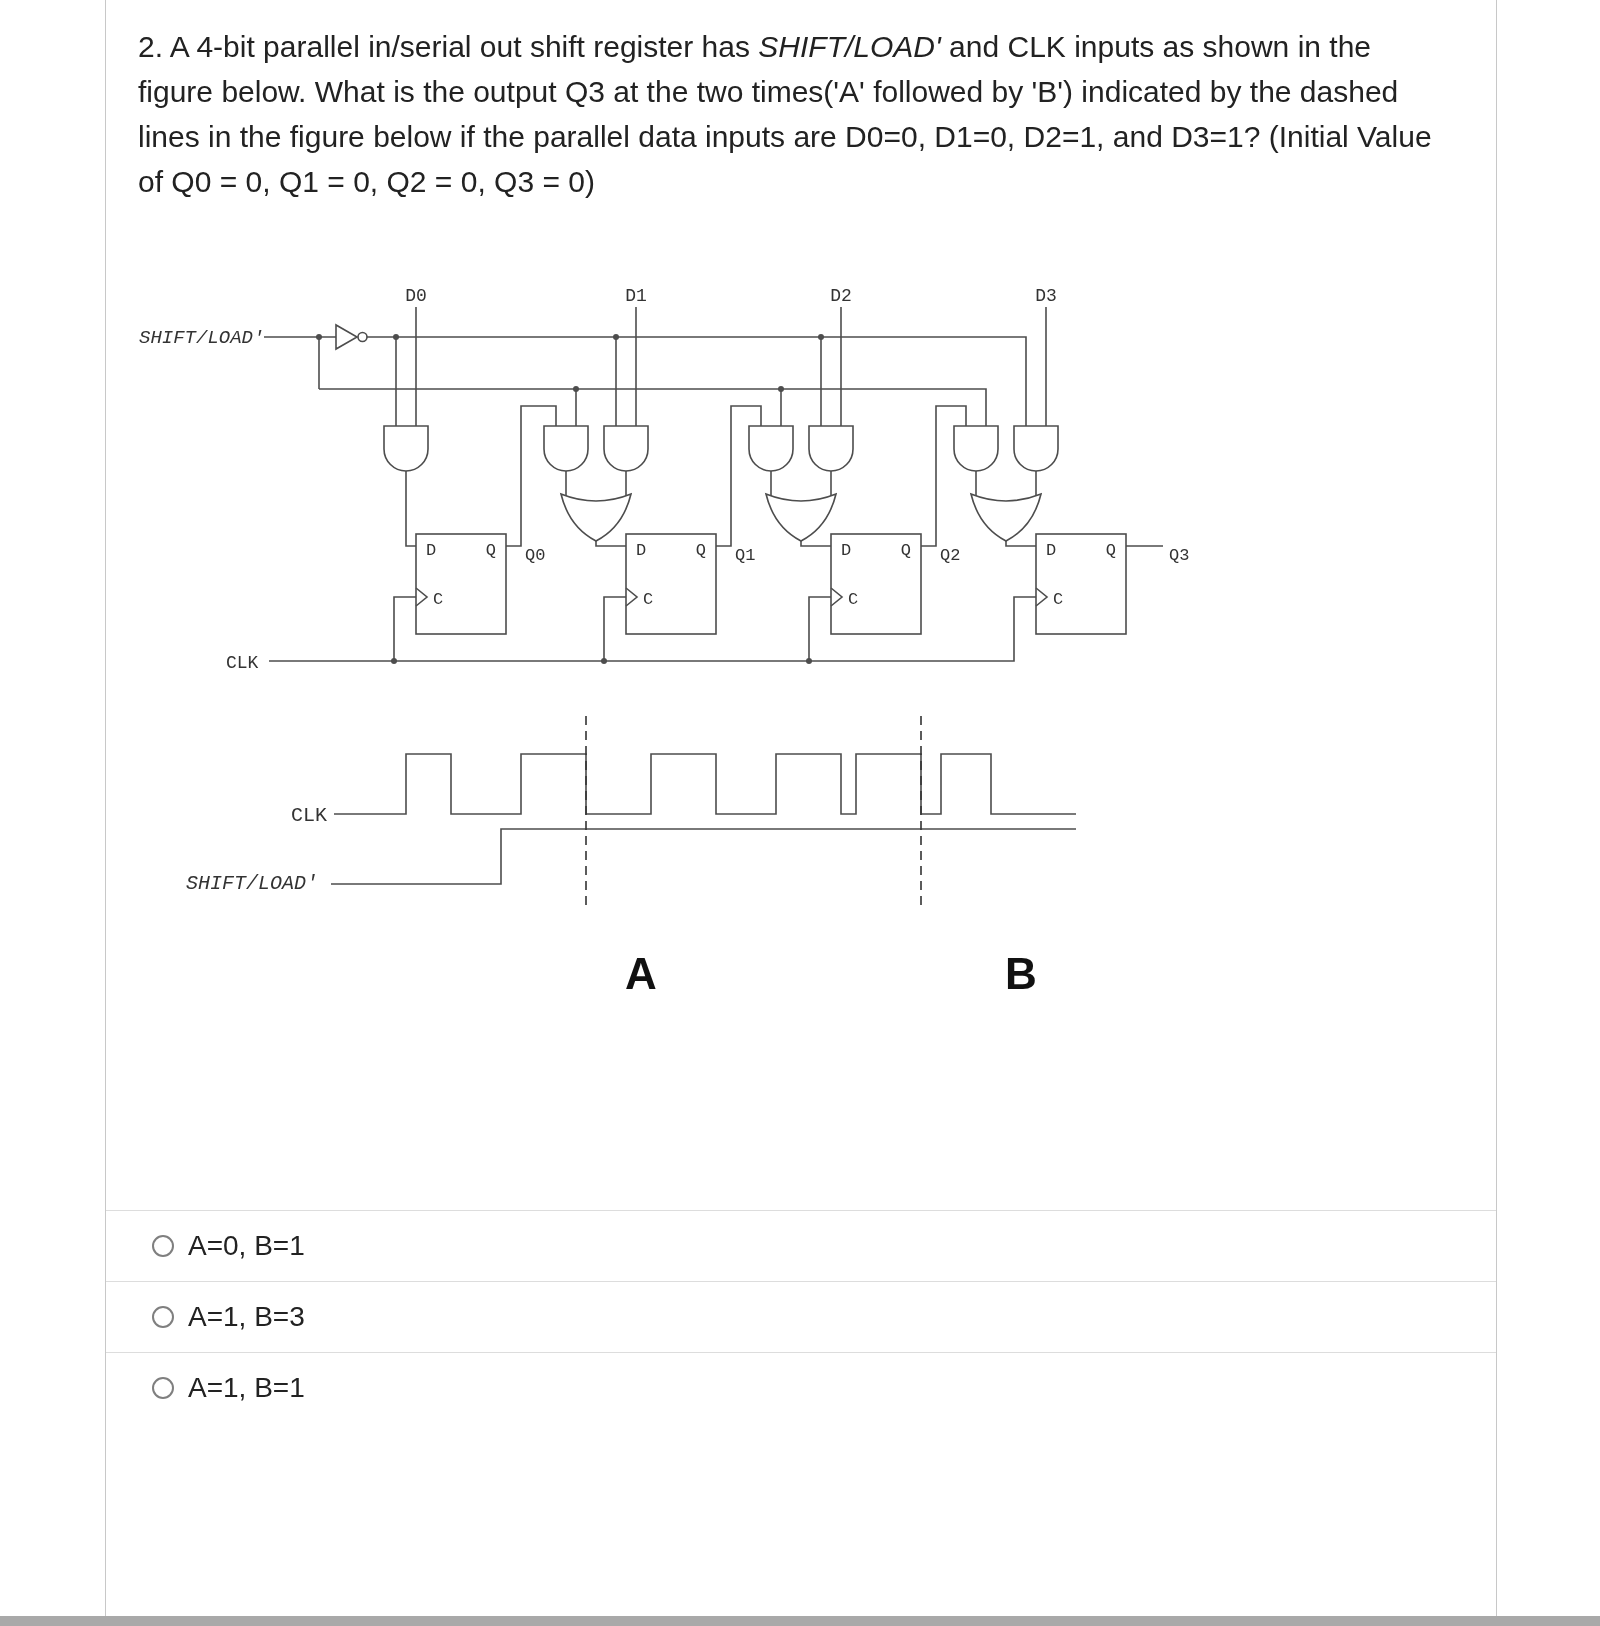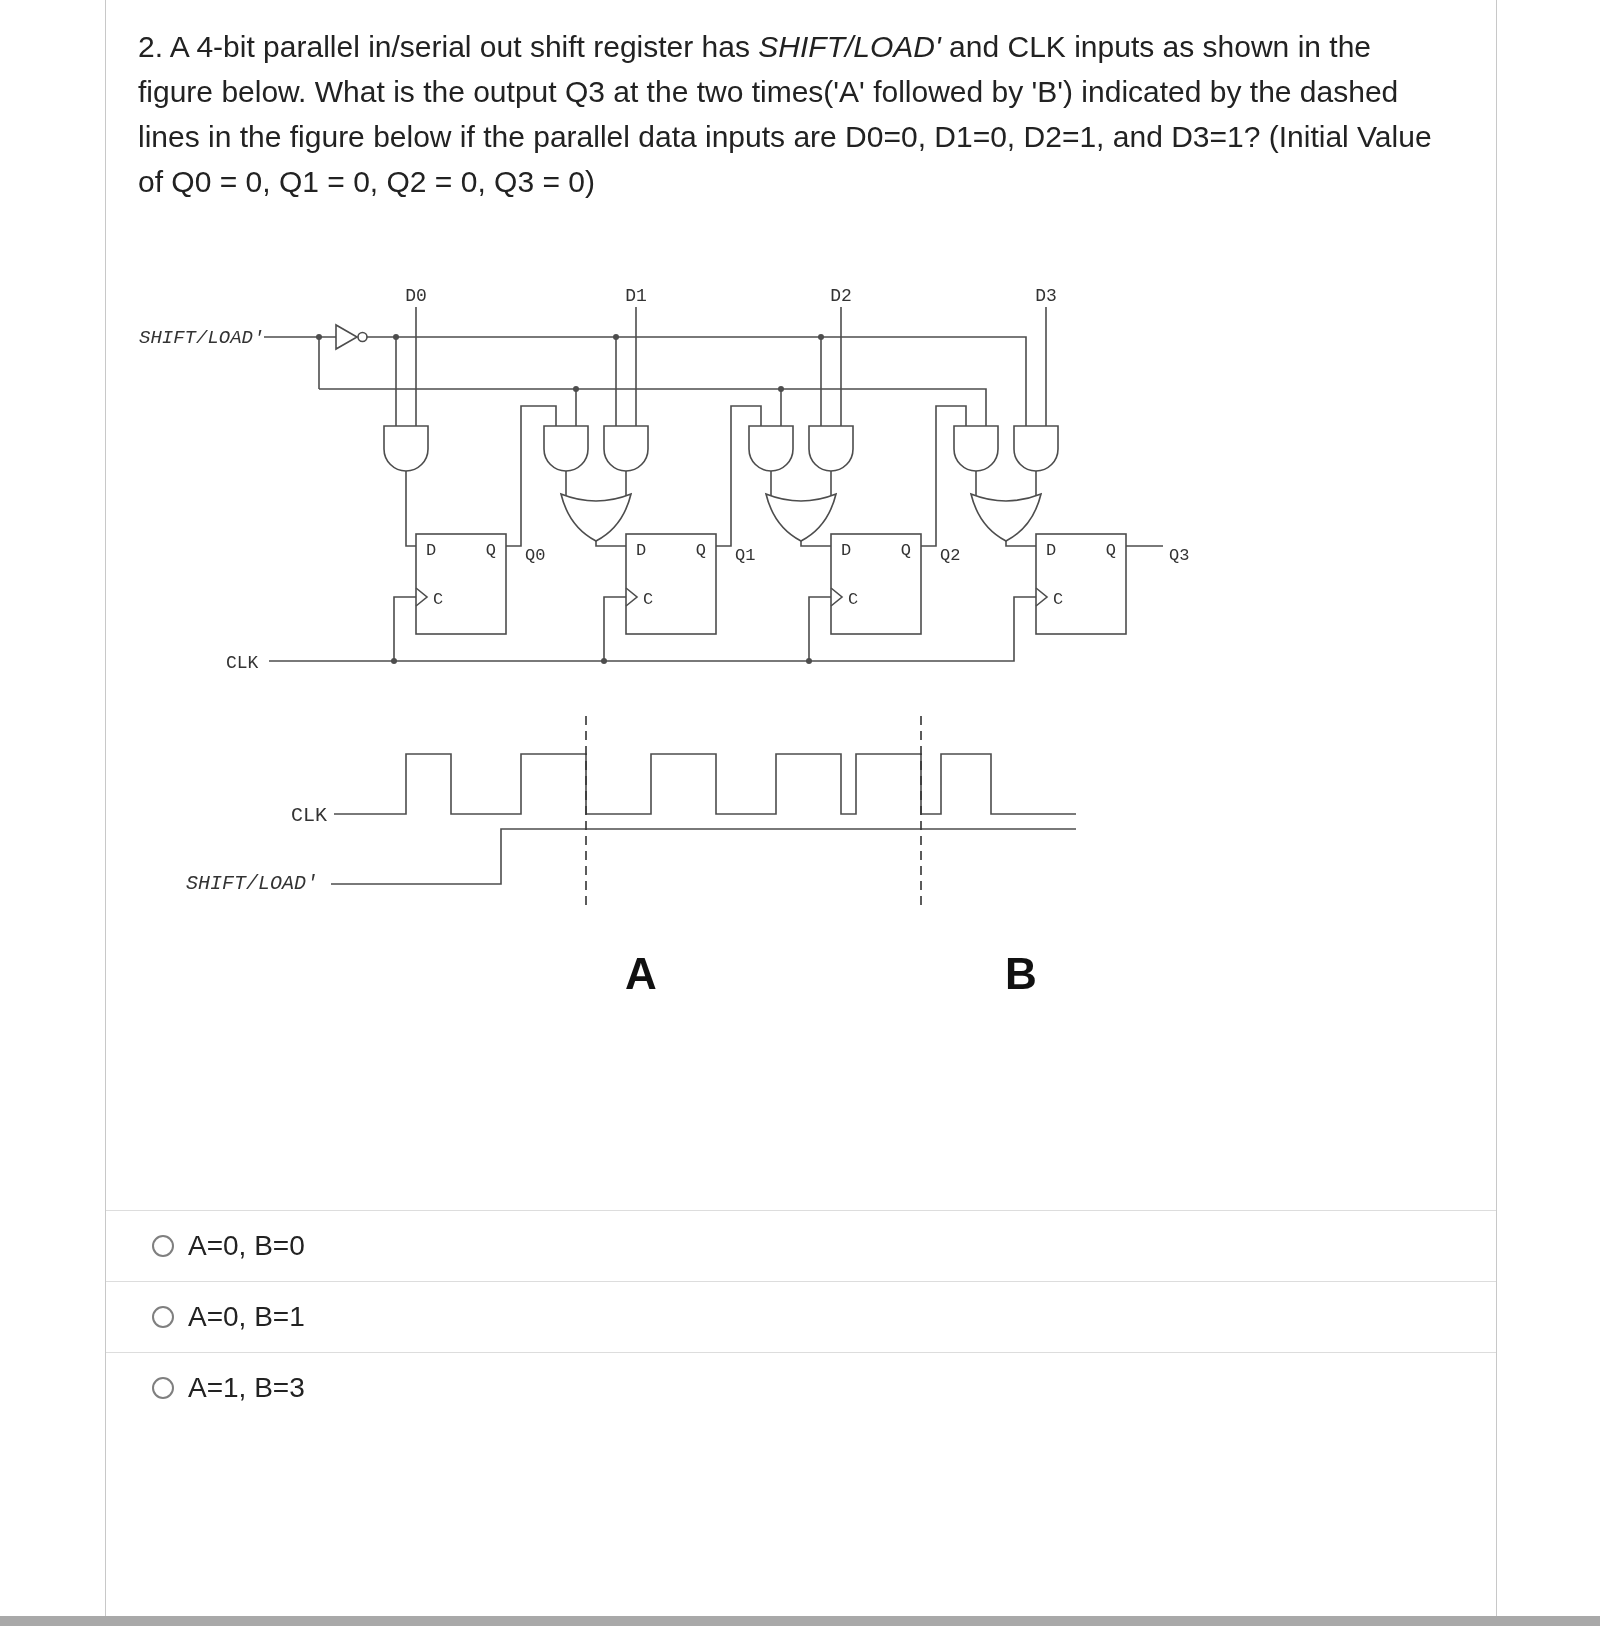--- a/index.html
+++ b/index.html
@@ -176,27 +176,27 @@
       <path class="dash" d="M455,437 V627"></path>
       <path class="dash" d="M790,437 V627"></path>
       <text class="marker" x="510" y="710" text-anchor="middle">A</text>
       <text class="marker" x="890" y="710" text-anchor="middle">B</text>
     </g>
   </svg>
 
   <div class="options">
     <div class="option-row">
       <span class="radio"></span>
-      <span class="option-label">A=0, B=0</span>
-    </div>
-    <div class="option-row">
-      <span class="radio"></span>
       <span class="option-label">A=0, B=1</span>
     </div>
     <div class="option-row">
       <span class="radio"></span>
       <span class="option-label">A=1, B=3</span>
     </div>
+    <div class="option-row">
+      <span class="radio"></span>
+      <span class="option-label">A=1, B=1</span>
+    </div>
   </div>
 
 </div>
 
 <div class="bottom-bar"></div>
 
 </body></html>

